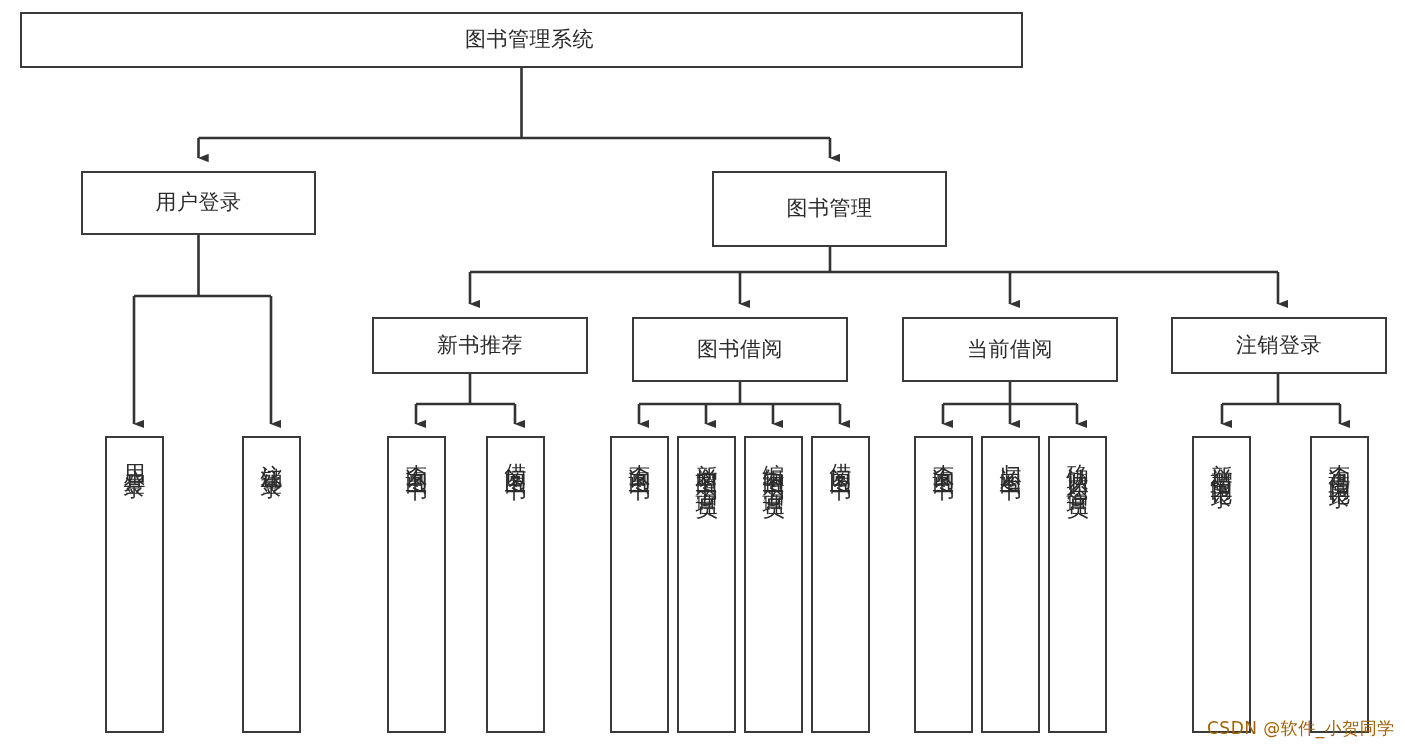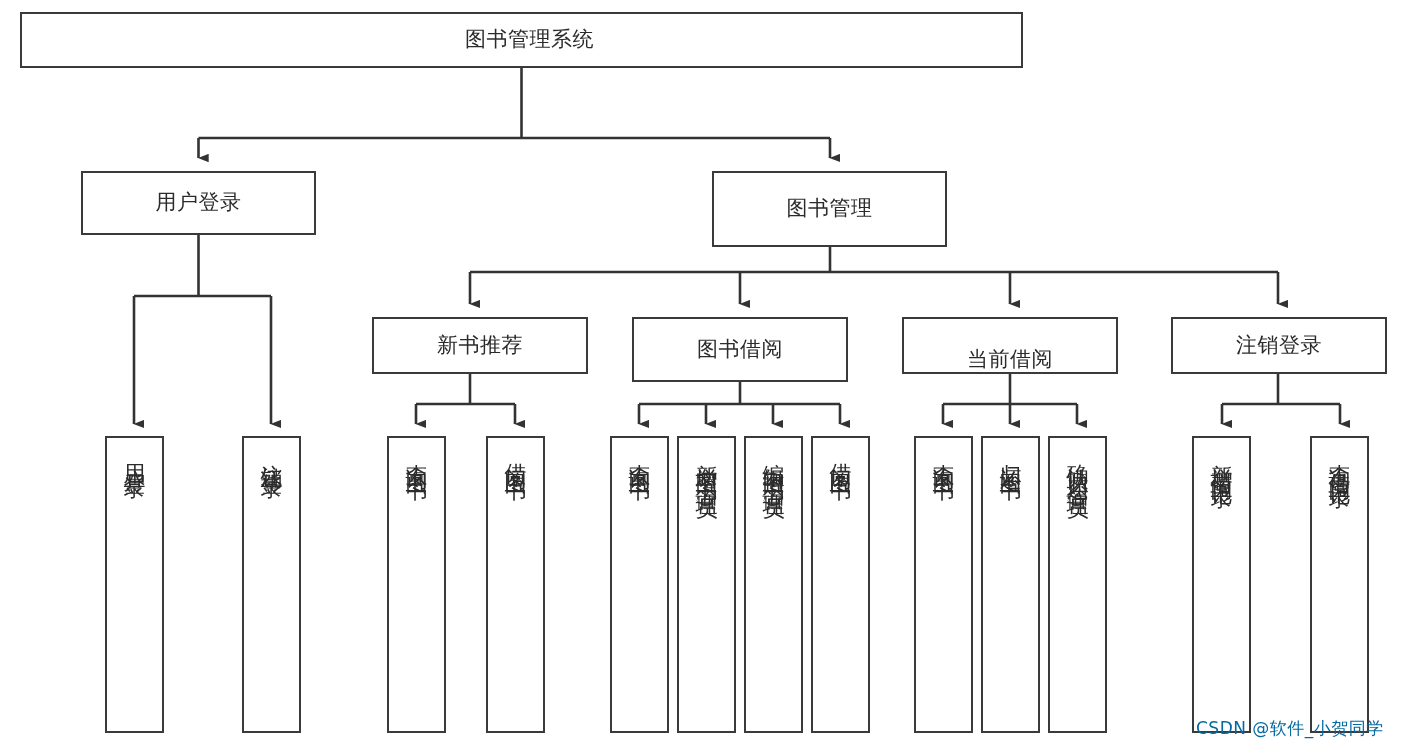--- a/index.html
+++ b/index.html
@@ -58,26 +58,27 @@
   .node.vertical .node-label {
     writing-mode: vertical-rl;
     text-orientation: upright;
     font-size: 22px;
     line-height: 1.0;
     letter-spacing: 5px;
     white-space: nowrap;
   }
   .watermark {
     position: absolute;
-    color: #0369a1;
+    color: #a16207;
     font-size: 17px;
     letter-spacing: 0.5px;
     white-space: nowrap;
     z-index: 5;
     user-select: none;
+    margin-left: 11px;
   }
 </style>
 </head>
 <body>
 
 <div id="diagram-canvas">
 
   <svg id="connector-layer" viewBox="0 0 1405 747" xmlns="http://www.w3.org/2000/svg">
     <defs>
       <marker id="arrowhead" markerWidth="9" markerHeight="11" refX="4.5" refY="10.2" orient="auto" markerUnits="userSpaceOnUse">
@@ -141,21 +142,21 @@
   </div>
 
   <div class="node horizontal" style="left:372px; top:317px; width:216px; height:57px;">
     <span class="node-label">新书推荐</span>
   </div>
 
   <div class="node horizontal" style="left:632px; top:317px; width:216px; height:65px;">
     <span class="node-label">图书借阅</span>
   </div>
 
-  <div class="node horizontal" style="left:902px; top:317px; width:216px; height:57px;align-items:flex-end;">
+  <div class="node horizontal" style="left:902px; top:317px; width:216px; height:65px;">
     <span class="node-label">当前借阅</span>
   </div>
 
   <div class="node horizontal" style="left:1171px; top:317px; width:216px; height:57px;">
     <span class="node-label">注销登录</span>
   </div>
 
   <div class="node vertical" style="left:105px; top:436px; width:59px; height:297px;">
     <span class="node-label">用户登录</span>
   </div>

